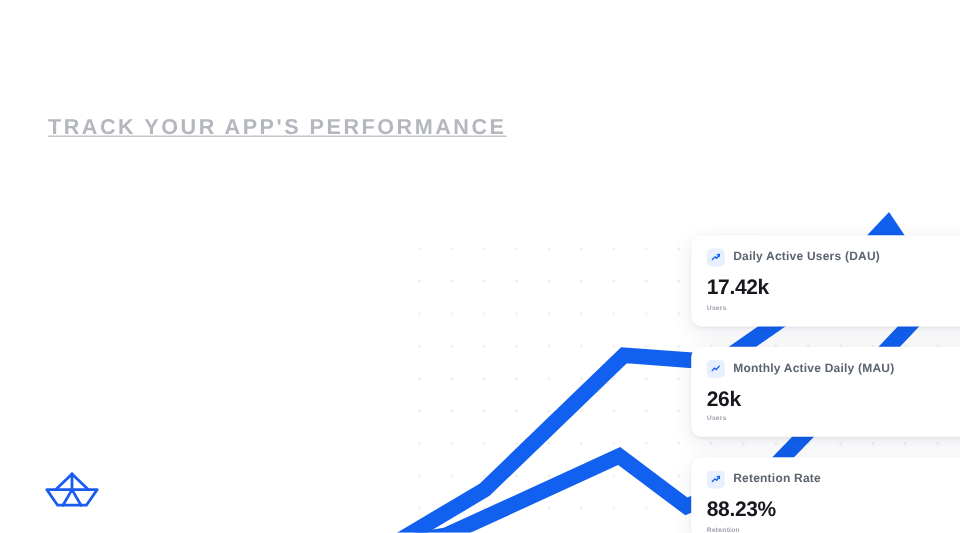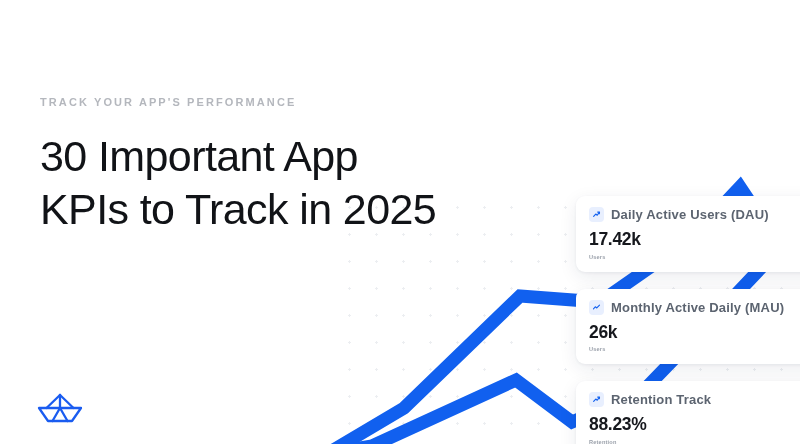--- a/index.html
+++ b/index.html
@@ -28,27 +28,28 @@
   
   .chart-svg {
     position:absolute; left:0; top:0;
     width:800px; height:444px;
     pointer-events:none;
   }
 
   
   .copy { position:absolute; left:40px; top:96px; width:520px; }
   .eyebrow {
-    font-size:11px;
+    font-size:18px;
     font-weight:bold;
     letter-spacing:2.1px;
     color:#b4b7bd;
     text-transform:uppercase;
     line-height:1.2;
     white-space:nowrap;
+    text-decoration:underline;
   }
   .headline {
     margin-top:21px;
     font-size:43px;
     font-weight:normal;
     line-height:1.22;
     color:#111317;
     letter-spacing:-0.6px;
     white-space:pre-line;
   }
@@ -76,21 +77,21 @@
   .card-head { display:flex; align-items:center; gap:7px; }
   .card-icon {
     width:15px; height:15px;
     border-radius:4px;
     background:#e8effe;
     display:flex; align-items:center; justify-content:center;
     flex:0 0 auto;
   }
   .card-icon svg { display:block; }
   .card-title {
-    font-size:13px;
+    font-size:10px;
     font-weight:bold;
     color:#5c6470;
     letter-spacing:.18px;
     white-space:nowrap;
     text-align:right;
   }
   .card-value {
     margin-top:9px;
     font-size:17.5px;
     font-weight:bold;
@@ -113,22 +114,20 @@
 
   <div class="dot-grid"></div>
 
   <svg class="chart-svg" viewBox="0 0 800 444" preserveAspectRatio="none">
     <polyline points="330,452 404,408 520,296 600,302 692,238 740,187 782,250 812,212" fill="none" stroke="#1160ef" stroke-width="13" stroke-linecap="butt" stroke-linejoin="miter"></polyline>
     <polyline points="318,455 372,446 516,380 572,422 642,392 706,326 812,214" fill="none" stroke="#1160ef" stroke-width="13" stroke-linecap="butt" stroke-linejoin="miter"></polyline>
   </svg>
 
   <div class="copy">
     <div class="eyebrow">TRACK YOUR APP'S PERFORMANCE</div>
-    <h1 class="headline">30 Important App
-KPIs to Track in 2025</h1>
   </div>
 
   <div class="cards">
 
     <div class="card">
       <div class="card-head">
         <span class="card-icon">
           <svg width="9" height="9" viewBox="0 0 12 12">
             <path d="M2.2 8.4 L5 5.4 L7 7 L9.6 3.2" fill="none" stroke="#1160ef" stroke-width="1.5" stroke-linecap="round" stroke-linejoin="round"></path>
             <path d="M7.6 2.9 L10 2.6 L9.8 5" fill="none" stroke="#1160ef" stroke-width="1.5" stroke-linecap="round" stroke-linejoin="round"></path>
@@ -154,21 +153,21 @@
     </div>
 
     <div class="card">
       <div class="card-head">
         <span class="card-icon">
           <svg width="9" height="9" viewBox="0 0 12 12">
             <path d="M2.2 8.4 L5 5.4 L7 7 L9.6 3.2" fill="none" stroke="#1160ef" stroke-width="1.5" stroke-linecap="round" stroke-linejoin="round"></path>
             <path d="M7.6 2.9 L10 2.6 L9.8 5" fill="none" stroke="#1160ef" stroke-width="1.5" stroke-linecap="round" stroke-linejoin="round"></path>
           </svg>
         </span>
-        <span class="card-title">Retention Track</span>
+        <span class="card-title">Retention Rate</span>
       </div>
       <div class="card-value">88.23%</div>
       <div class="card-sub">Retention</div>
     </div>
 
   </div>
 
   <div class="logo">
     <svg width="48" height="38" viewBox="0 0 48 38">
       <g fill="none" stroke="#1a5cf0" stroke-width="2.3" stroke-linejoin="round" stroke-linecap="round">

